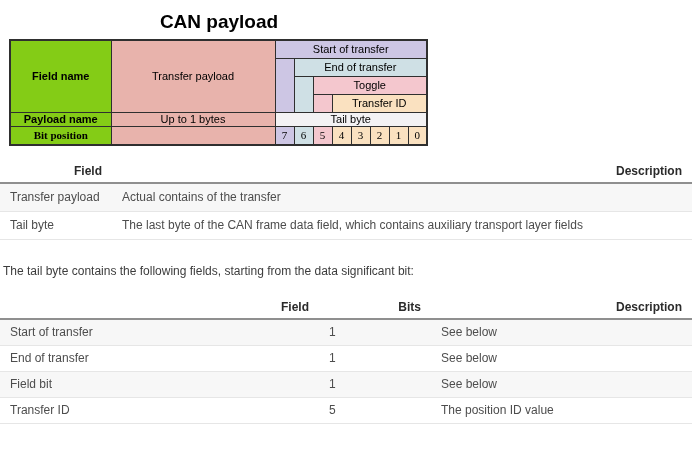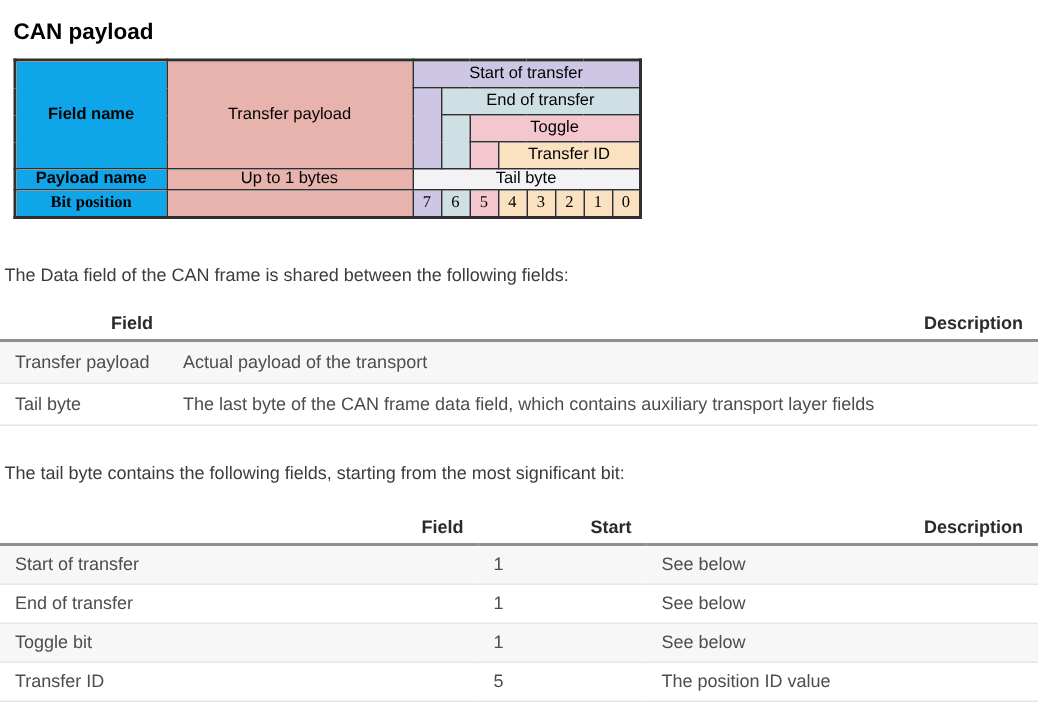--- a/index.html
+++ b/index.html
@@ -10,21 +10,22 @@
     height: 475px;
     overflow: hidden;
     font-family: "Liberation Sans", sans-serif;
   }
   .page { width: 692px; height: 475px; position: relative; }
 
   
   .diagram-title {
     width: 420px;
     margin: 14px 0 0 9px;
-    font-size: 15px;
+    text-align: center;
+    font-size: 19px;
     font-weight: bold;
     color: #000000;
     line-height: 15px;
   }
   table.diagram {
     border-collapse: collapse;
     table-layout: fixed;
     margin: 10px 0 0 9px;
     border: 2px solid #2f2f2f;
   }
@@ -35,21 +36,21 @@
     text-align: center;
     vertical-align: middle;
     padding: 0;
     overflow: hidden;
     white-space: nowrap;
     color: #000000;
   }
   tr.row-std  td { height: 17px; }
   tr.row-tail td { height: 13px; }
   tr.row-bits td { height: 17px; font-family: Liberation Serif, serif; }
-  .c-gray   { background: #0ea5e9; font-weight: bold; }
+  .c-gray   { background: #84cc16; font-weight: bold; }
   .c-salmon { background: #e8b3ac; }
   .c-purple { background: #cdc6e4; }
   .c-blue   { background: #cfe0e5; }
   .c-pink   { background: #f4c7ce; margin-left: 41px; }
   .c-peach  { background: #fae1c0; }
   .c-tail   { background: #f3f2f4; }
 
   
   p.para {
     margin: 0;
@@ -140,69 +141,68 @@
       <td class="c-pink">5</td>
       <td class="c-peach">4</td>
       <td class="c-peach">3</td>
       <td class="c-peach">2</td>
       <td class="c-peach">1</td>
       <td class="c-peach">0</td>
     </tr>
   </tbody>
     </table>
 
-  <p class="para para-1">The Data field of the CAN frame is shared between the following fields:</p>
 
   <table class="doc-table t1">
     <colgroup>
       <col style="width:112px">
       <col>
     </colgroup>
     <tbody>
         <tr>
       <th>Field</th>
       <th>Description</th>
     </tr>
     <tr class="alt">
       <td>Transfer payload</td>
-      <td>Actual payload of the transport</td>
+      <td>Actual contains of the transfer</td>
     </tr>
     <tr>
       <td>Tail byte</td>
       <td>The last byte of the CAN frame data field, which contains auxiliary transport layer fields</td>
     </tr>
   </tbody>
     </table>
 
-  <p class="para para-2">The tail byte contains the following fields, starting from the most significant bit:</p>
+  <p class="para para-2">The tail byte contains the following fields, starting from the data significant bit:</p>
 
   <table class="doc-table t2">
     <colgroup>
       <col style="width:319px">
       <col style="width:112px">
       <col>
     </colgroup>
     <tbody>
         <tr>
       <th>Field</th>
-      <th>Start</th>
+      <th>Bits</th>
       <th>Description</th>
     </tr>
     <tr class="alt">
       <td>Start of transfer</td>
       <td>1</td>
       <td>See below</td>
     </tr>
     <tr>
       <td>End of transfer</td>
       <td>1</td>
       <td>See below</td>
     </tr>
     <tr class="alt">
-      <td>Toggle bit</td>
+      <td>Field bit</td>
       <td>1</td>
       <td>See below</td>
     </tr>
     <tr>
       <td>Transfer ID</td>
       <td>5</td>
       <td>The position ID value</td>
     </tr>
   </tbody>
     </table>

